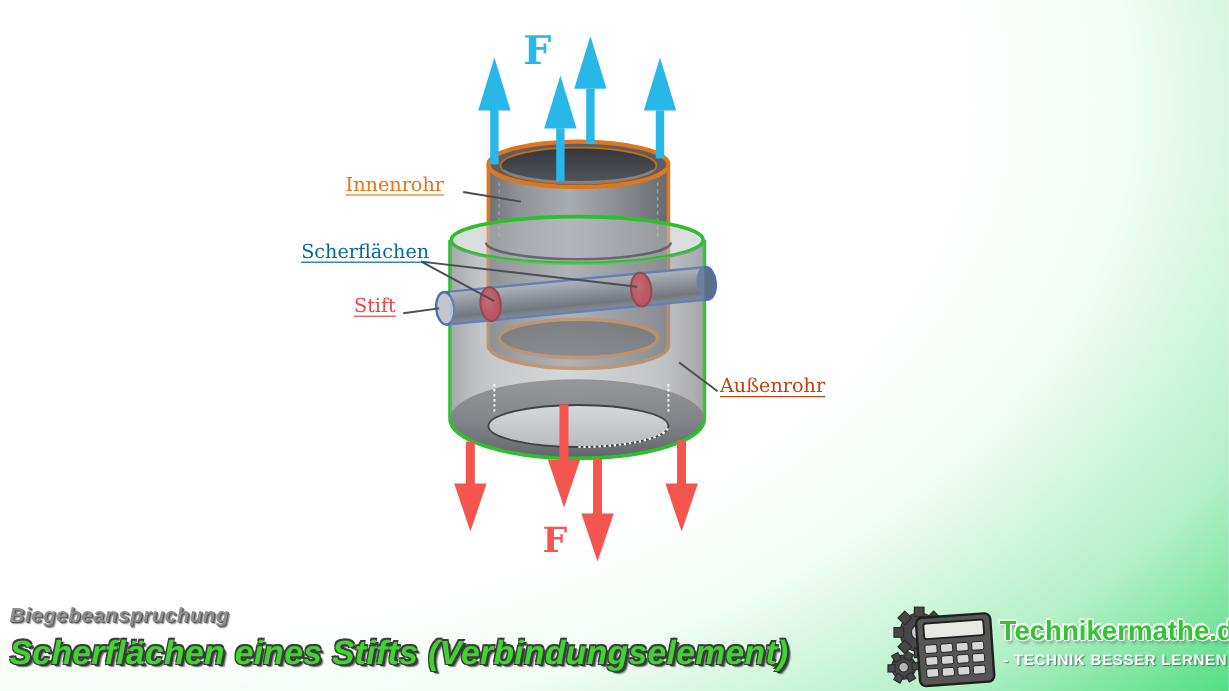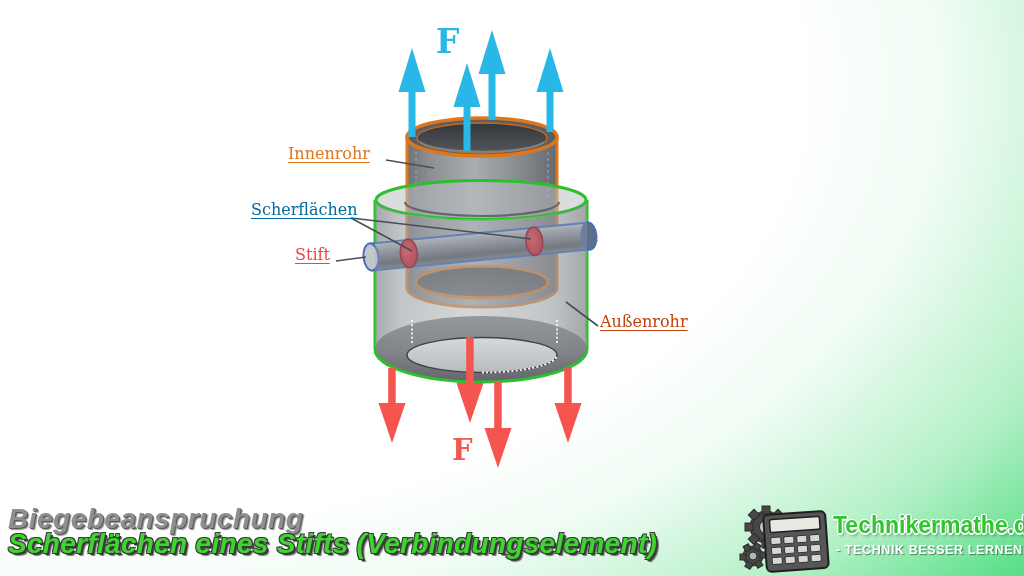--- a/index.html
+++ b/index.html
@@ -22,21 +22,21 @@
   .lbl-aussenrohr{left:600px;top:313px;color:#c2410c;}
   .force{
     position:absolute;font-family:"DejaVu Serif","Liberation Serif",serif;
     font-weight:bold;text-decoration:none;
   }
   .force-top{left:436px;top:22px;font-size:33px;color:#29b7e8;}
   .force-bottom{left:452px;top:433px;font-size:29px;color:#f4564f;}
   
   .footer-subtitle{
     position:absolute;left:8px;top:503px;
-    font-size:28px;font-weight:bold;font-style:italic;
+    font-size:17px;font-weight:bold;font-style:italic;
     color:#8f8f8f;letter-spacing:0.5px;
     text-shadow:1px 1px 0 #5a5a5a,2px 2px 1px rgba(60,60,60,.55);
     white-space:nowrap;
   }
   .footer-title{
     position:absolute;left:8px;top:528px;
     font-size:28px;font-weight:bold;font-style:italic;
     color:#3fd42f;letter-spacing:0.3px;
     text-shadow:
       -1px -1px 0 #3c3c3c,1px -1px 0 #3c3c3c,-1px 1px 0 #3c3c3c,

